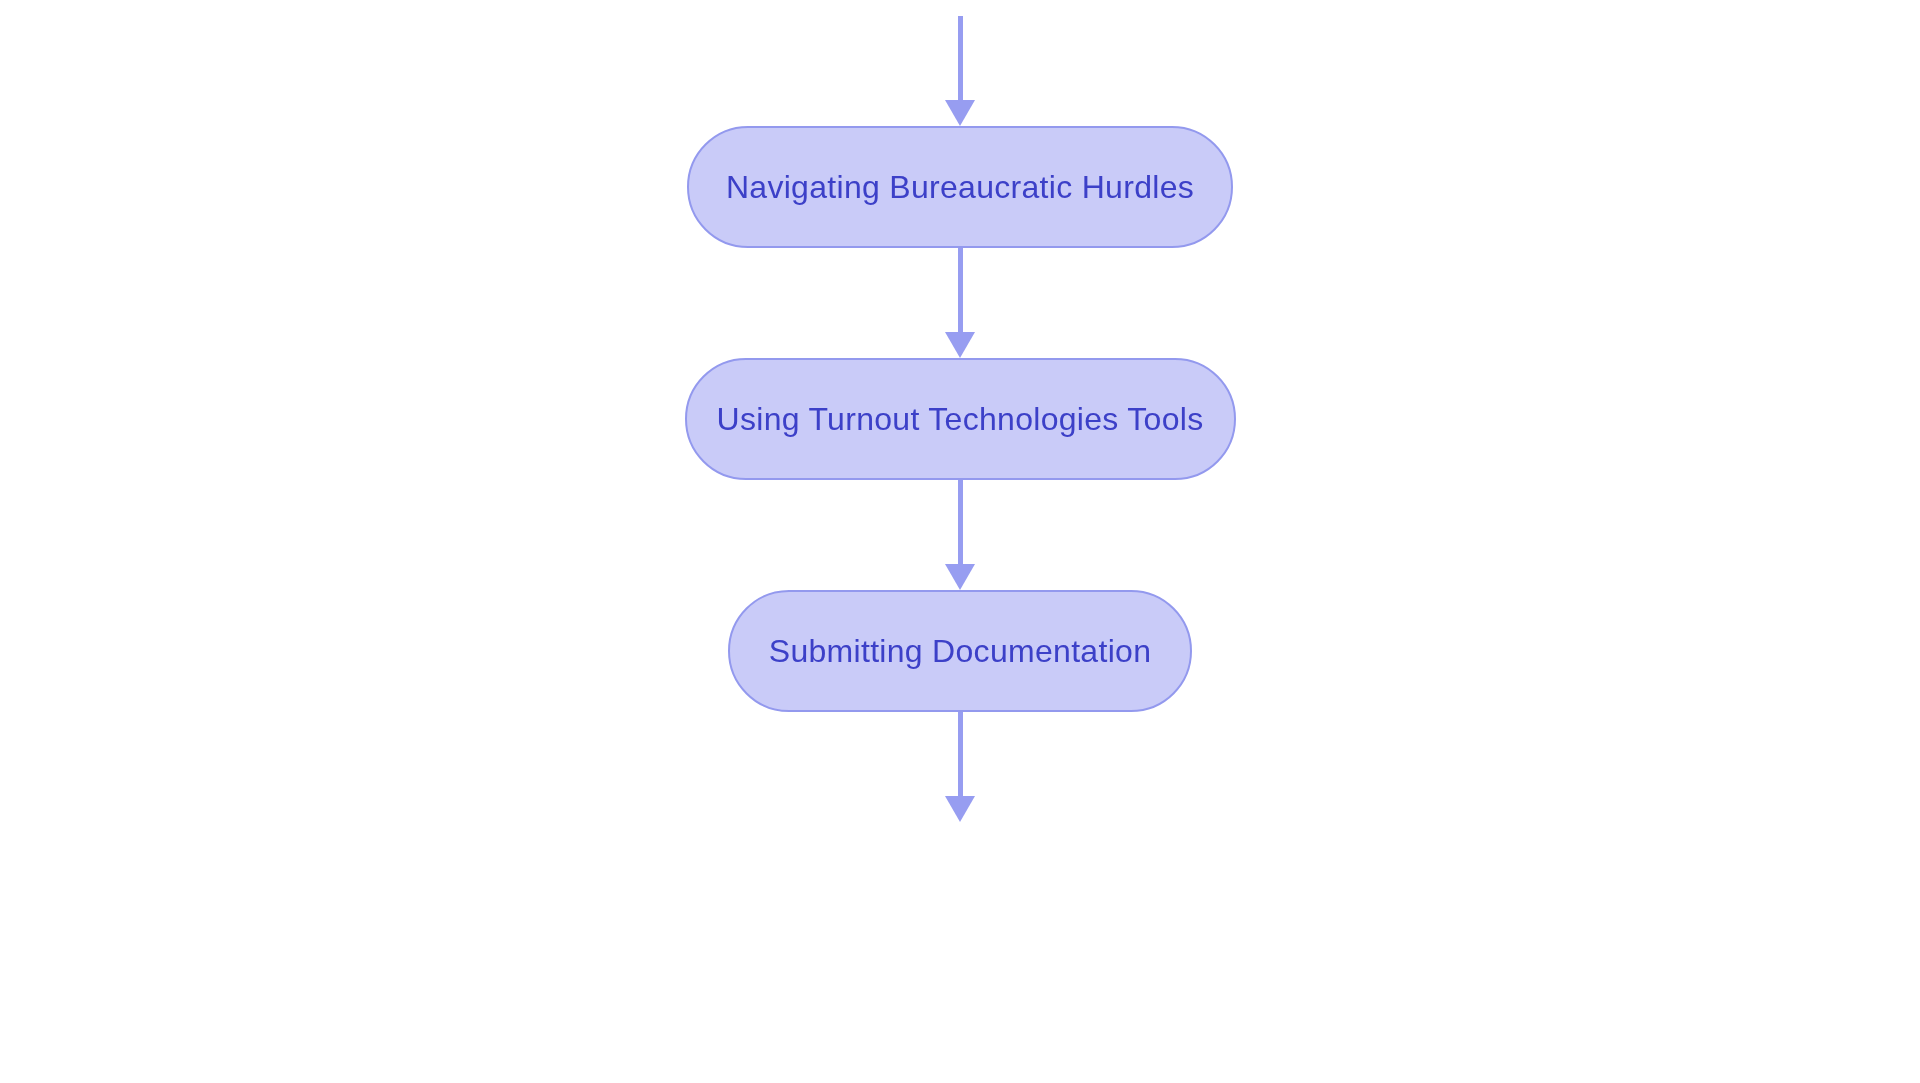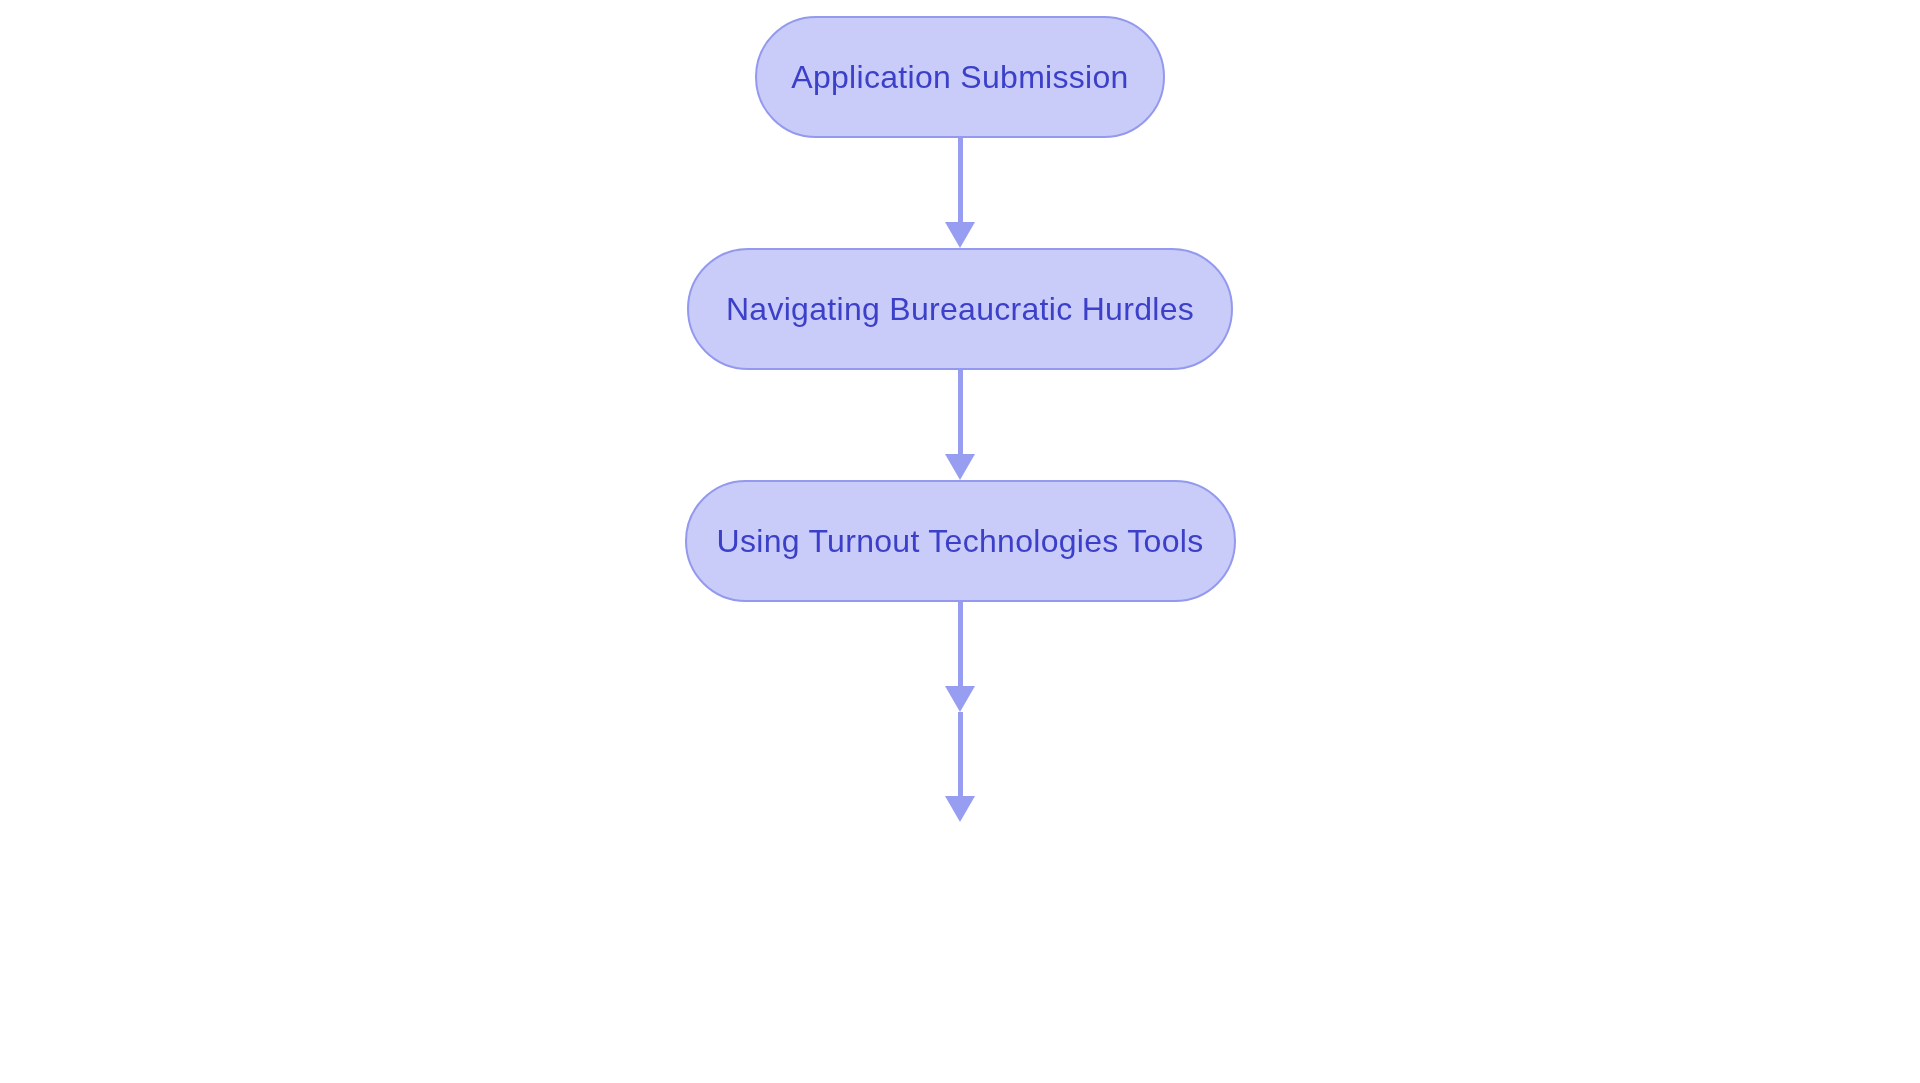--- a/index.html
+++ b/index.html
@@ -68,23 +68,20 @@
     border-right: 15px solid transparent;
     border-top: 26px solid var(--arrow, #979df1);
   }
 </style>
 </head>
 <body>
 
 <div class="canvas">
   <div class="flow-column">
 
-    <div class="node w1">
-      <span class="node-label">Application Submission</span>
-    </div>
 
     <div class="connector">
       <div class="arrow-line"></div>
       <div class="arrow-head"></div>
     </div>
 
     <div class="node w2">
       <span class="node-label">Navigating Bureaucratic Hurdles</span>
     </div>
 
@@ -95,20 +92,23 @@
 
     <div class="node w3">
       <span class="node-label">Using Turnout Technologies Tools</span>
     </div>
 
     <div class="connector">
       <div class="arrow-line"></div>
       <div class="arrow-head"></div>
     </div>
 
+    <div class="node w4">
+      <span class="node-label">Submitting Documentation</span>
+    </div>
 
     <div class="connector">
       <div class="arrow-line"></div>
       <div class="arrow-head"></div>
     </div>
 
 
   </div>
 </div>
 

